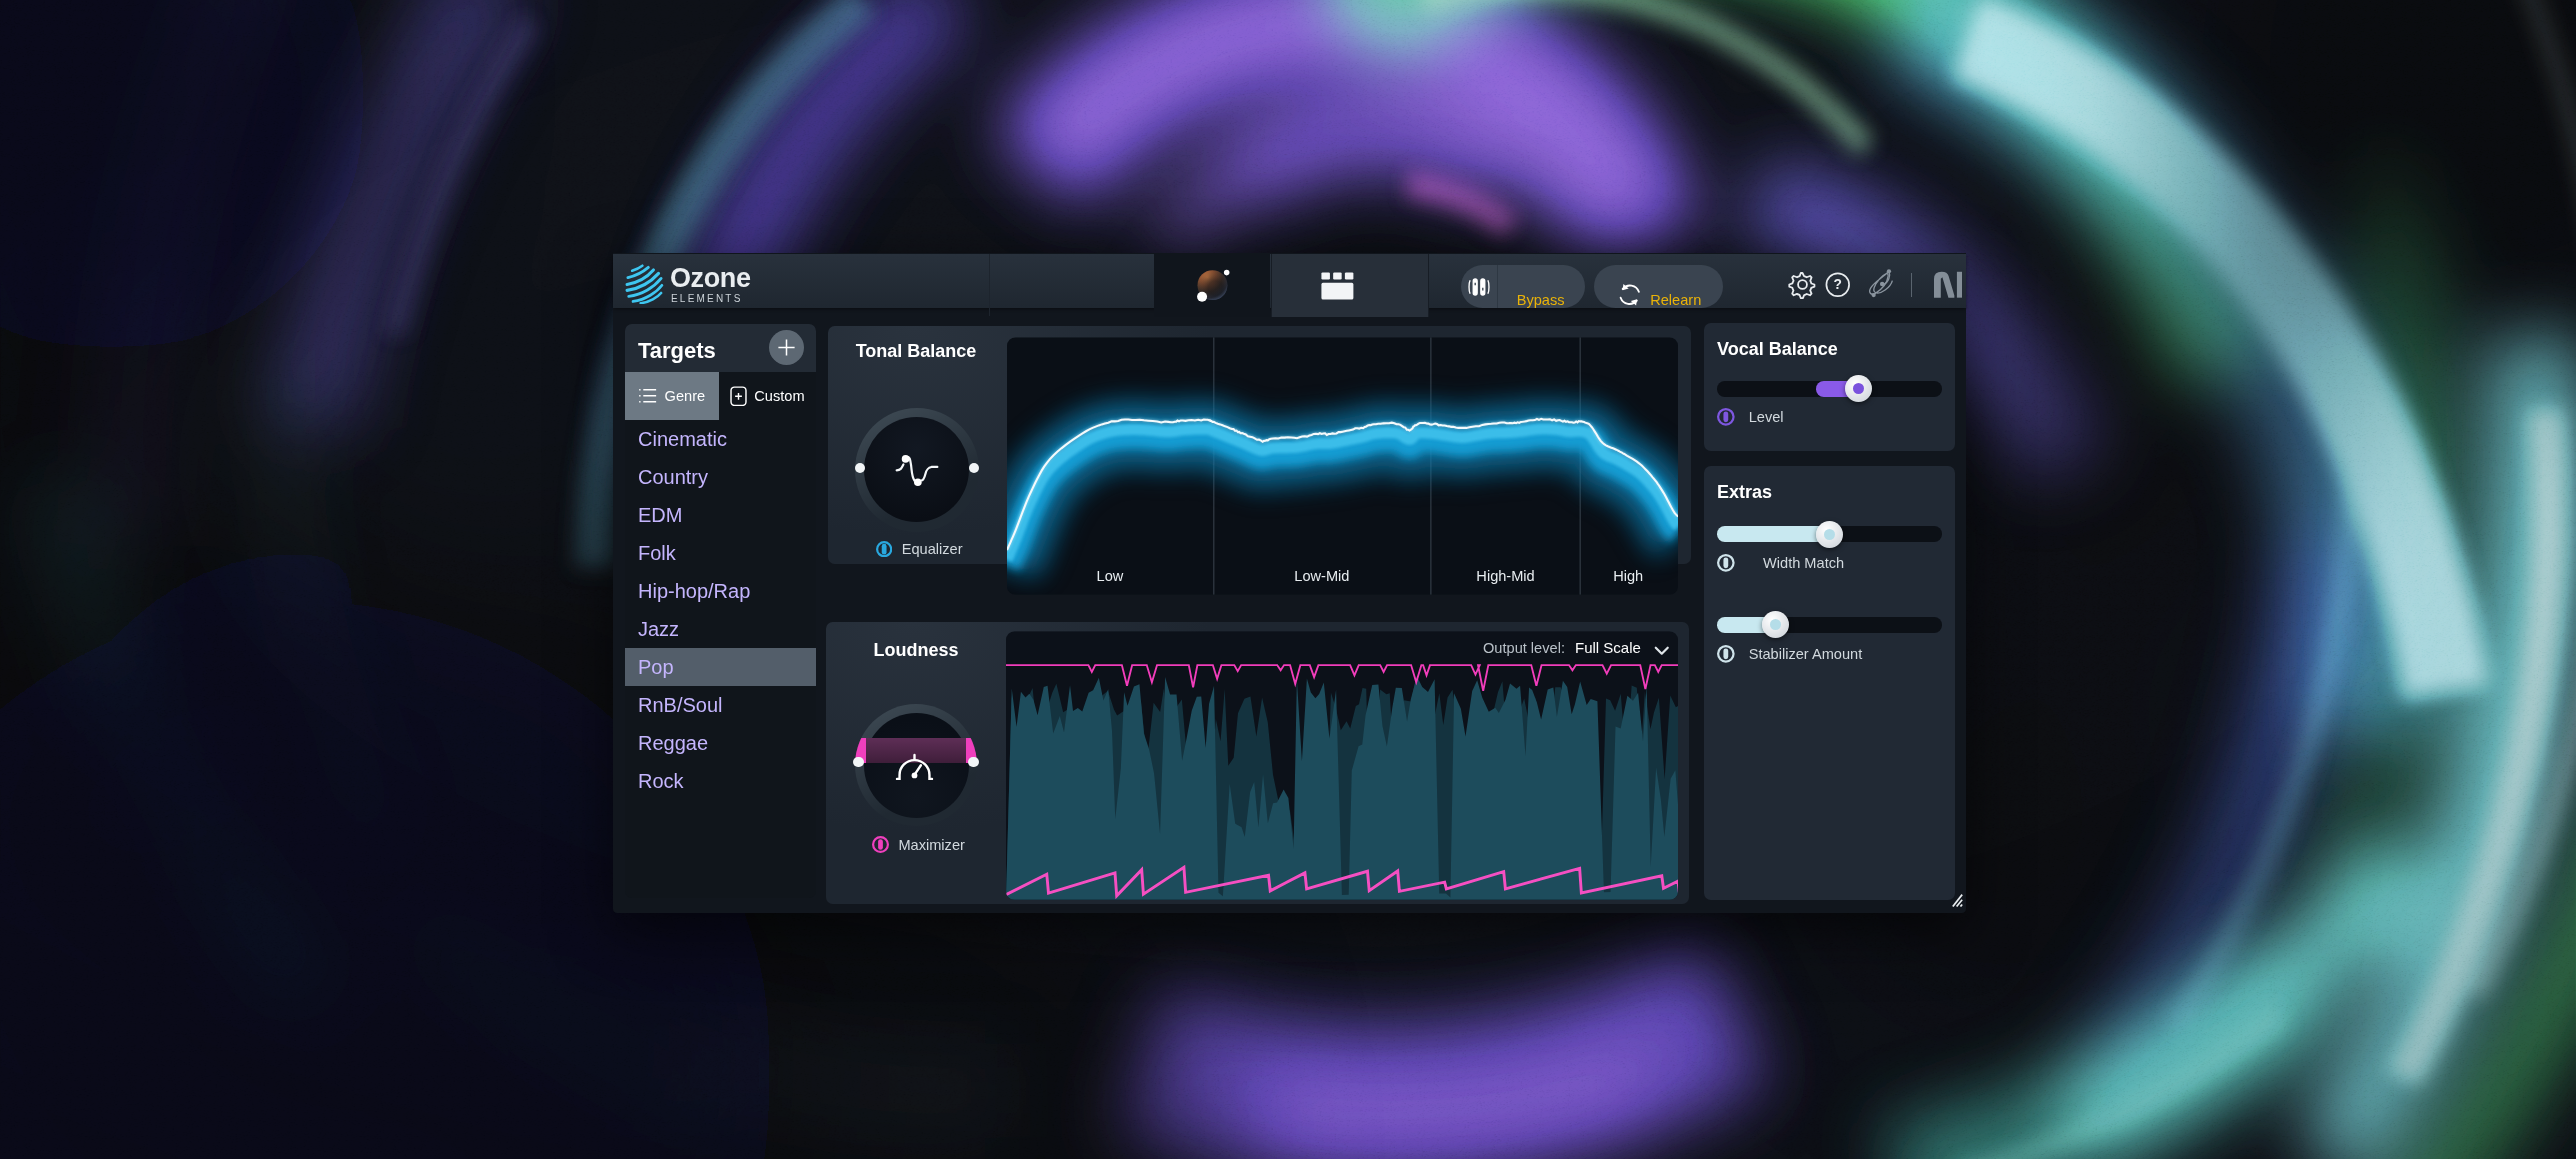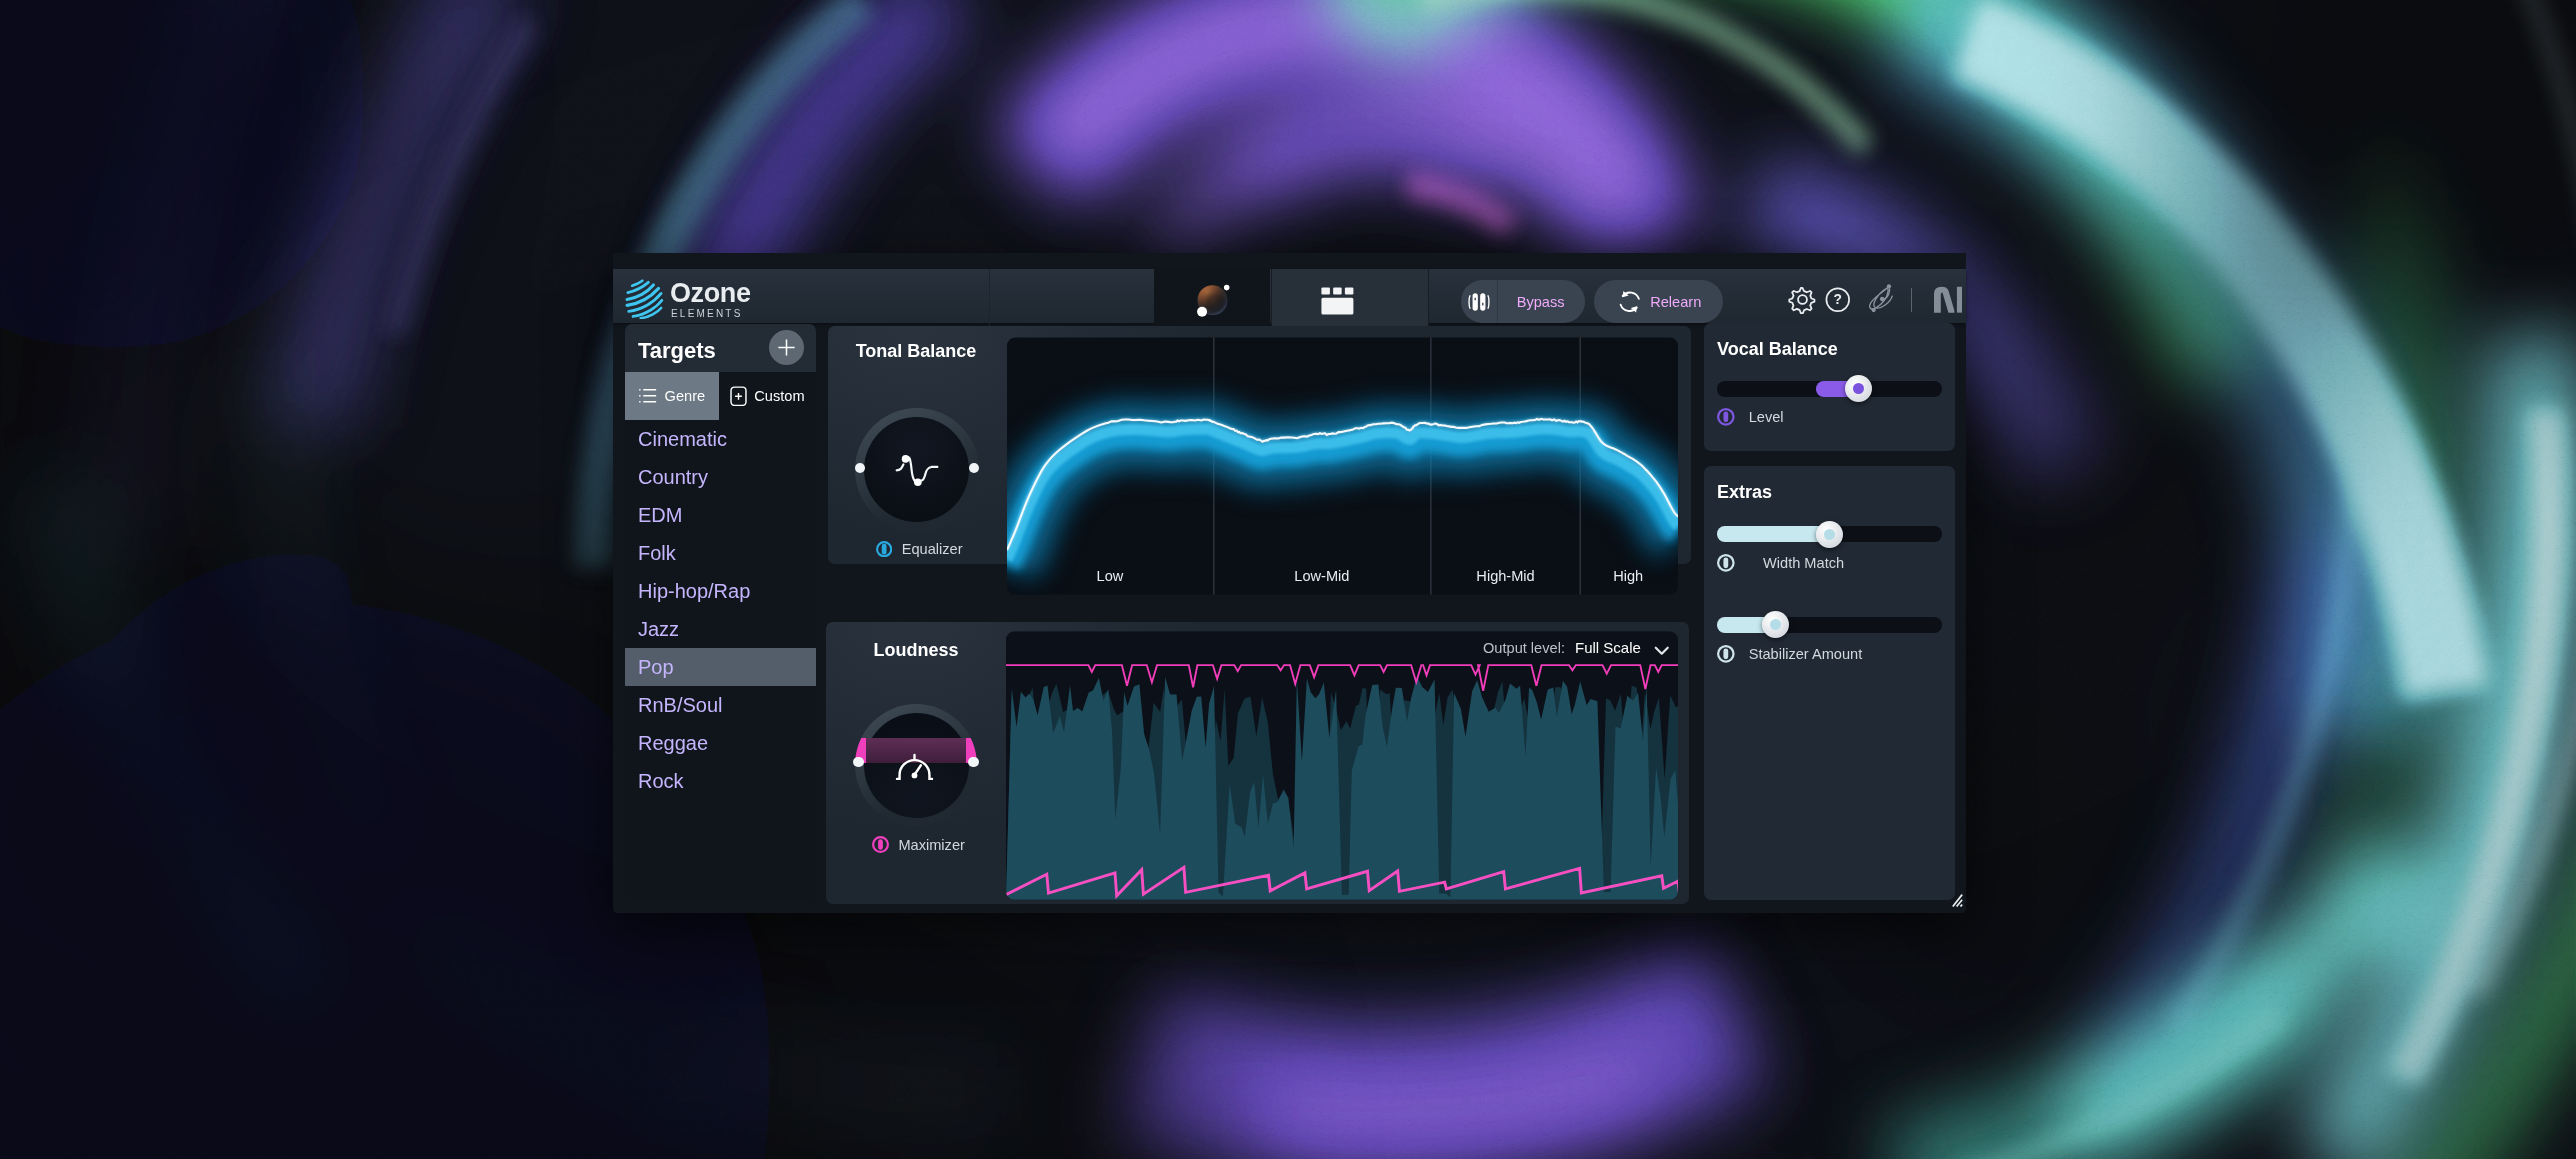--- a/index.html
+++ b/index.html
@@ -1,25 +1,25 @@
 <!DOCTYPE html>
 <html style="font-size:13.7px"><head><meta charset="utf-8"><style>
 * { margin:0; padding:0; box-sizing:border-box; }
 html,body { width:2576px; height:1159px; overflow:hidden; background:#04060b; font-family:"Liberation Sans",sans-serif; }
 .bg { position:absolute; left:0; top:0; }
 #win { position:absolute; left:613px; top:253px; width:1353px; height:660px; background:#11161d; box-shadow:0 17px 60px rgba(0,0,0,0.6); border-radius:0 0 4.3px 4.3px; }
-#header { position:absolute; left:0; top:16px; width:100%; height:54px; background:linear-gradient(#28313c,#1f2730); box-shadow:0 1.7px 3.4px rgba(0,0,0,0.45); }
+#header { position:absolute; left:0; top:1px; width:100%; height:54px; background:linear-gradient(#28313c,#1f2730); box-shadow:0 1.7px 3.4px rgba(0,0,0,0.45); }
 #logo { position:absolute; left:12px; top:10.3px; }
 #ozonetxt { position:absolute; left:57px; top:9.4px; font-size:27px; font-weight:bold; color:#e9edf0; letter-spacing:-0.4px; }
 #elemtxt { position:absolute; left:58px; top:39px; font-size:10px; color:#ccd3d9; letter-spacing:2.2px; }
 .tab1 { position:absolute; left:541px; top:0; width:116px; height:63px; background:#10151c; }
 .tab2 { position:absolute; left:658px; top:0; width:158px; height:63px; background:#272f39; border-left:0.9px solid #171d25; border-right:0.9px solid #171d25; }
 .tab1 svg { position:absolute; left:50%; top:50%; transform:translate(-50%,-50%); }
 .tab2 svg { position:absolute; left:calc(50% - 12px); top:50%; transform:translate(-50%,-50%); }
-.pill { position:absolute; top:11px; height:43px; border-radius:21.5px; background:#3a4450; color:#f0abfc; font-size:14.6px; display:flex; align-items:center; }
+.pill { position:absolute; top:11px; height:43px; border-radius:21.5px; background:#3a4450; color:#eab308; font-size:14.6px; display:flex; align-items:flex-end; }
 #bypass { left:848px; width:124px; }
 #bypass .icon { width:37px; display:flex; justify-content:center; border-right:0.9px solid #2e3843; height:43px; align-items:center; }
 #bypass .lab { flex:1; text-align:center; padding-right:1.7px; }
 #relearn { left:981px; width:129px; justify-content:center; gap:6.9px; }
 .hicon { position:absolute; }
 #sep { position:absolute; left:1298px; top:19px; width:1.3px; height:24px; background:#5a646e; }
 #hdrdiv { position:absolute; left:376px; top:0; width:0.9px; height:62px; background:#1d242d; }
 .panel { position:absolute; border-radius:6.9px; }
 #sidebar { left:12px; top:71px; width:191px; height:574px; background:#10151b; overflow:hidden; }
 #sidehead { position:absolute; left:0; top:0; width:100%; height:48px; background:#232b35; }

